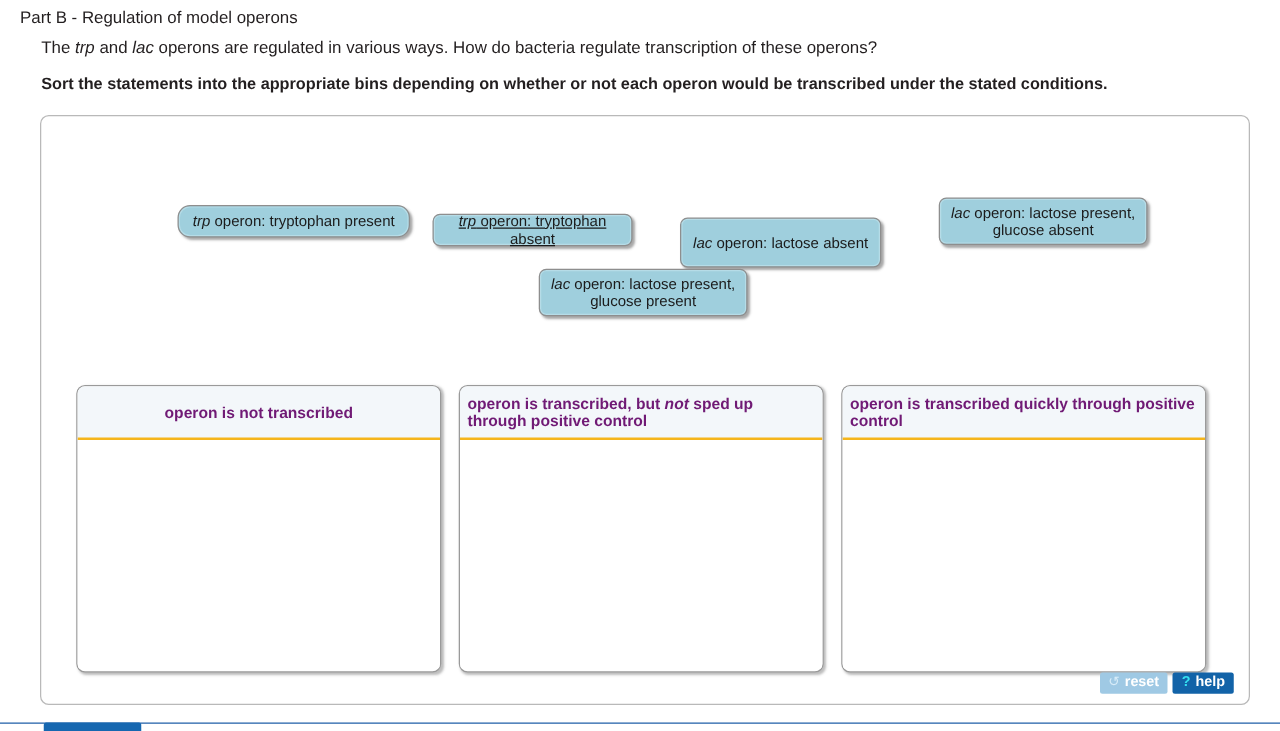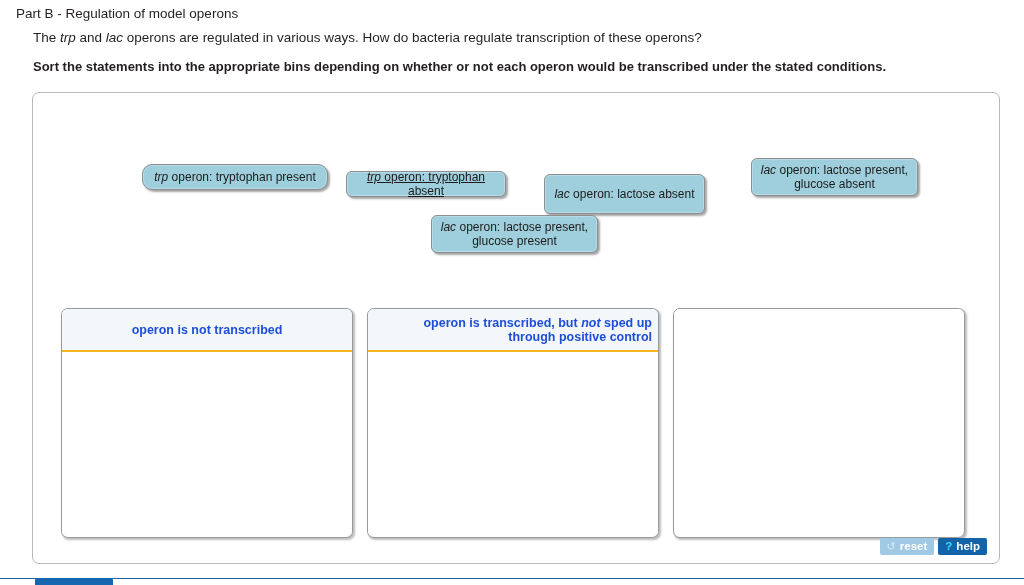--- a/index.html
+++ b/index.html
@@ -95,25 +95,25 @@
     box-shadow: 1.5px 1.5px 2px rgba(90,90,90,0.4);
     overflow: hidden;
   }
   .bin-header {
     background: #f3f7fa;
     border-bottom: 2px solid #f5b51b;
     height: 43px;
     display: flex;
     align-items: center;
     justify-content: center;
-    text-align: right;
+    text-align: left;
     font-size: 12.5px;
     line-height: 14px;
     font-weight: bold;
-    color: #1d4ed8;
+    color: #701a75;
     padding: 0 6px;
     box-sizing: border-box;
   }
   .bin-body {
     height: calc(100% - 45px);
     background: #ffffff;
   }
 
   
   #panel-controls {
@@ -213,20 +213,23 @@
   </div>
 
   <div class="bin" style="left:334px; top:215px; width:292px; height:230px;">
     <div class="bin-header">
       <span><span>operon is transcribed, but </span><em class="gene">not</em><span> sped up through positive control</span></span>
     </div>
     <div class="bin-body"></div>
   </div>
 
   <div class="bin" style="left:640px; top:215px; width:292px; height:230px;">
+    <div class="bin-header">
+      <span><span>operon is transcribed quickly through positive control</span></span>
+    </div>
     <div class="bin-body"></div>
   </div>
 
   <div id="panel-controls">
     <div class="ctl-btn reset">
       <span class="glyph">↺</span>
       <span>reset</span>
     </div>
     <div class="ctl-btn help">
       <span class="glyph">?</span>

